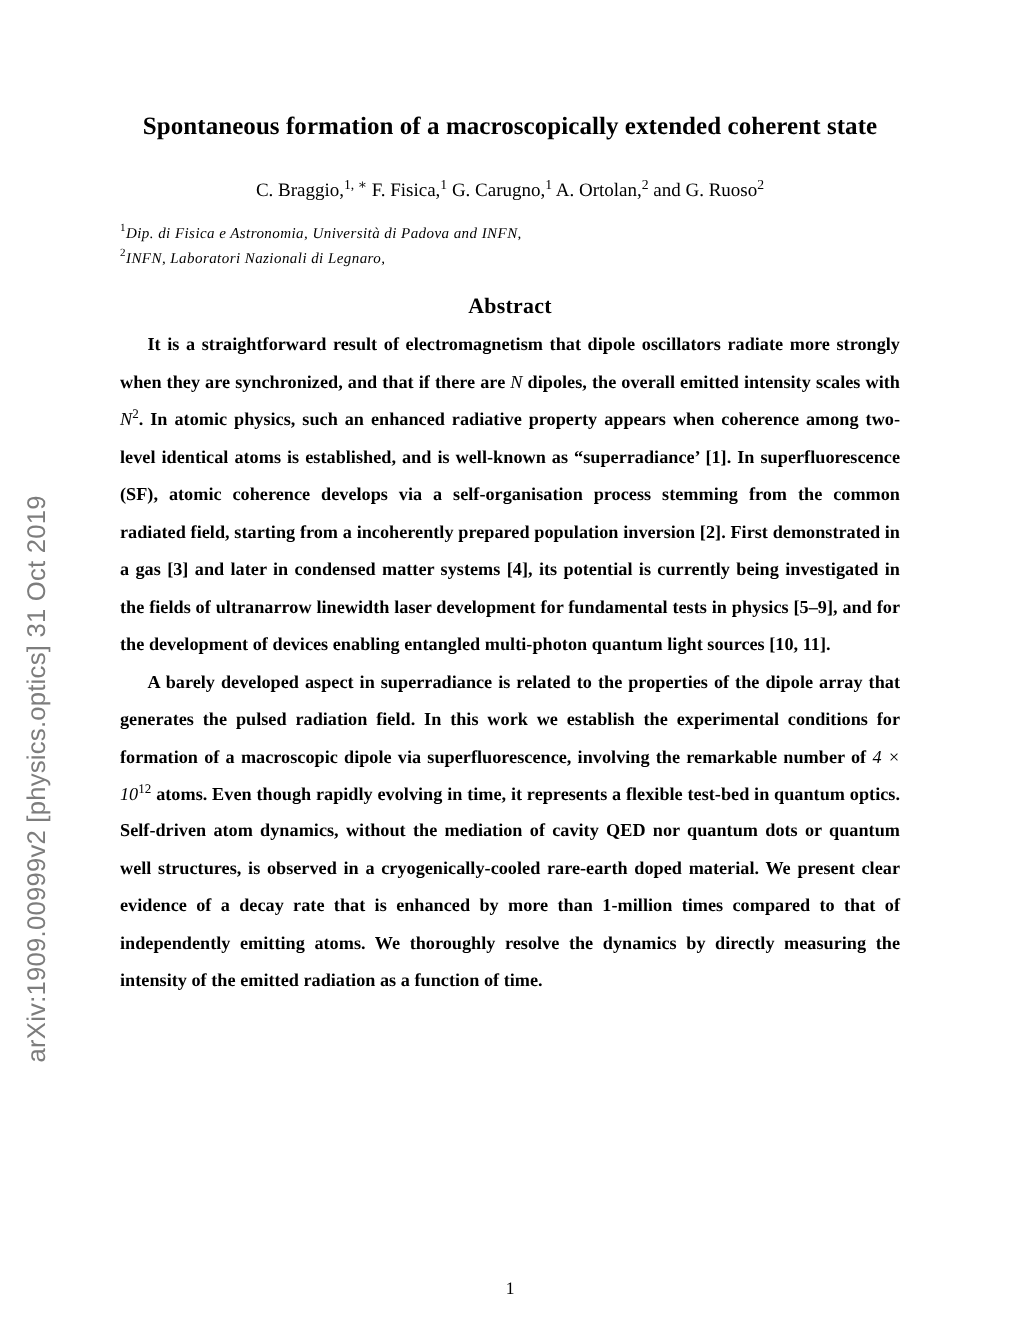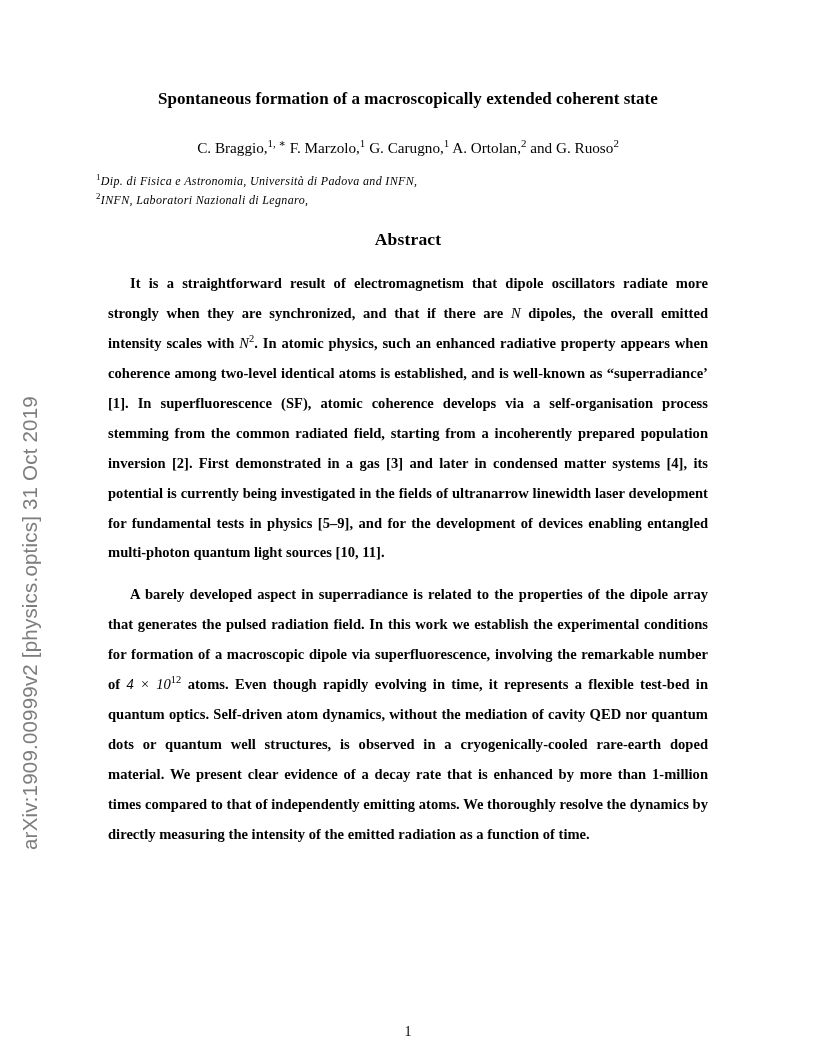--- a/index.html
+++ b/index.html
@@ -42,21 +42,21 @@
     position: absolute;
     left: 96px;
     top: 0;
     width: 624px;
     height: 1056px;
   }
 
   #title {
     margin: 0;
     padding-top: 84px;
-    font-size: 17px;
+    font-size: 20px;
     font-weight: bold;
     text-align: center;
     line-height: 1.72;
     letter-spacing: 0.05px;
   }
 
   #authors {
     margin: 0;
     padding-top: 24px;
     font-size: 15.2px;
@@ -94,21 +94,21 @@
     text-align: center;
     font-size: 17.5px;
     font-weight: bold;
     letter-spacing: 0.2px;
   }
 
   .abstract-body {
     padding-top: 7px;
   }
   .abstract-body p {
-    margin: 12px;
+    margin: 0;
     font-size: 14.55px;
     font-weight: bold;
     text-align: justify;
     text-justify: inter-word;
     line-height: 2.06;
     text-indent: 22px;
     letter-spacing: 0.02px;
   }
   .abstract-body p + p {
     margin-top: 0;
@@ -143,21 +143,21 @@
 <div id="arxiv-stamp">
   <div class="stamp-text">arXiv:1909.00999v2  [physics.optics]  31 Oct 2019</div>
 </div>
 
 <div id="page">
 
   <h1 id="title">Spontaneous formation of a macroscopically extended coherent state</h1>
 
   <div id="authors">
     <span><span>C. Braggio,</span><sup>1, ∗</sup></span>
-    <span><span>F. Marzolo,</span><sup>1</sup></span>
+    <span><span>F. Fisica,</span><sup>1</sup></span>
     <span><span>G. Carugno,</span><sup>1</sup></span>
     <span><span>A. Ortolan,</span><sup>2</sup></span>
     <span><span>and G. Ruoso</span><sup>2</sup></span>
   </div>
 
   <div class="affiliations">
     <div class="aff-line"><sup>1</sup><span>Dip.  di Fisica e Astronomia, Università di Padova and INFN,</span></div>
     <div class="aff-line"><sup>2</sup><span>INFN, Laboratori Nazionali di Legnaro,</span></div>
   </div>
 

